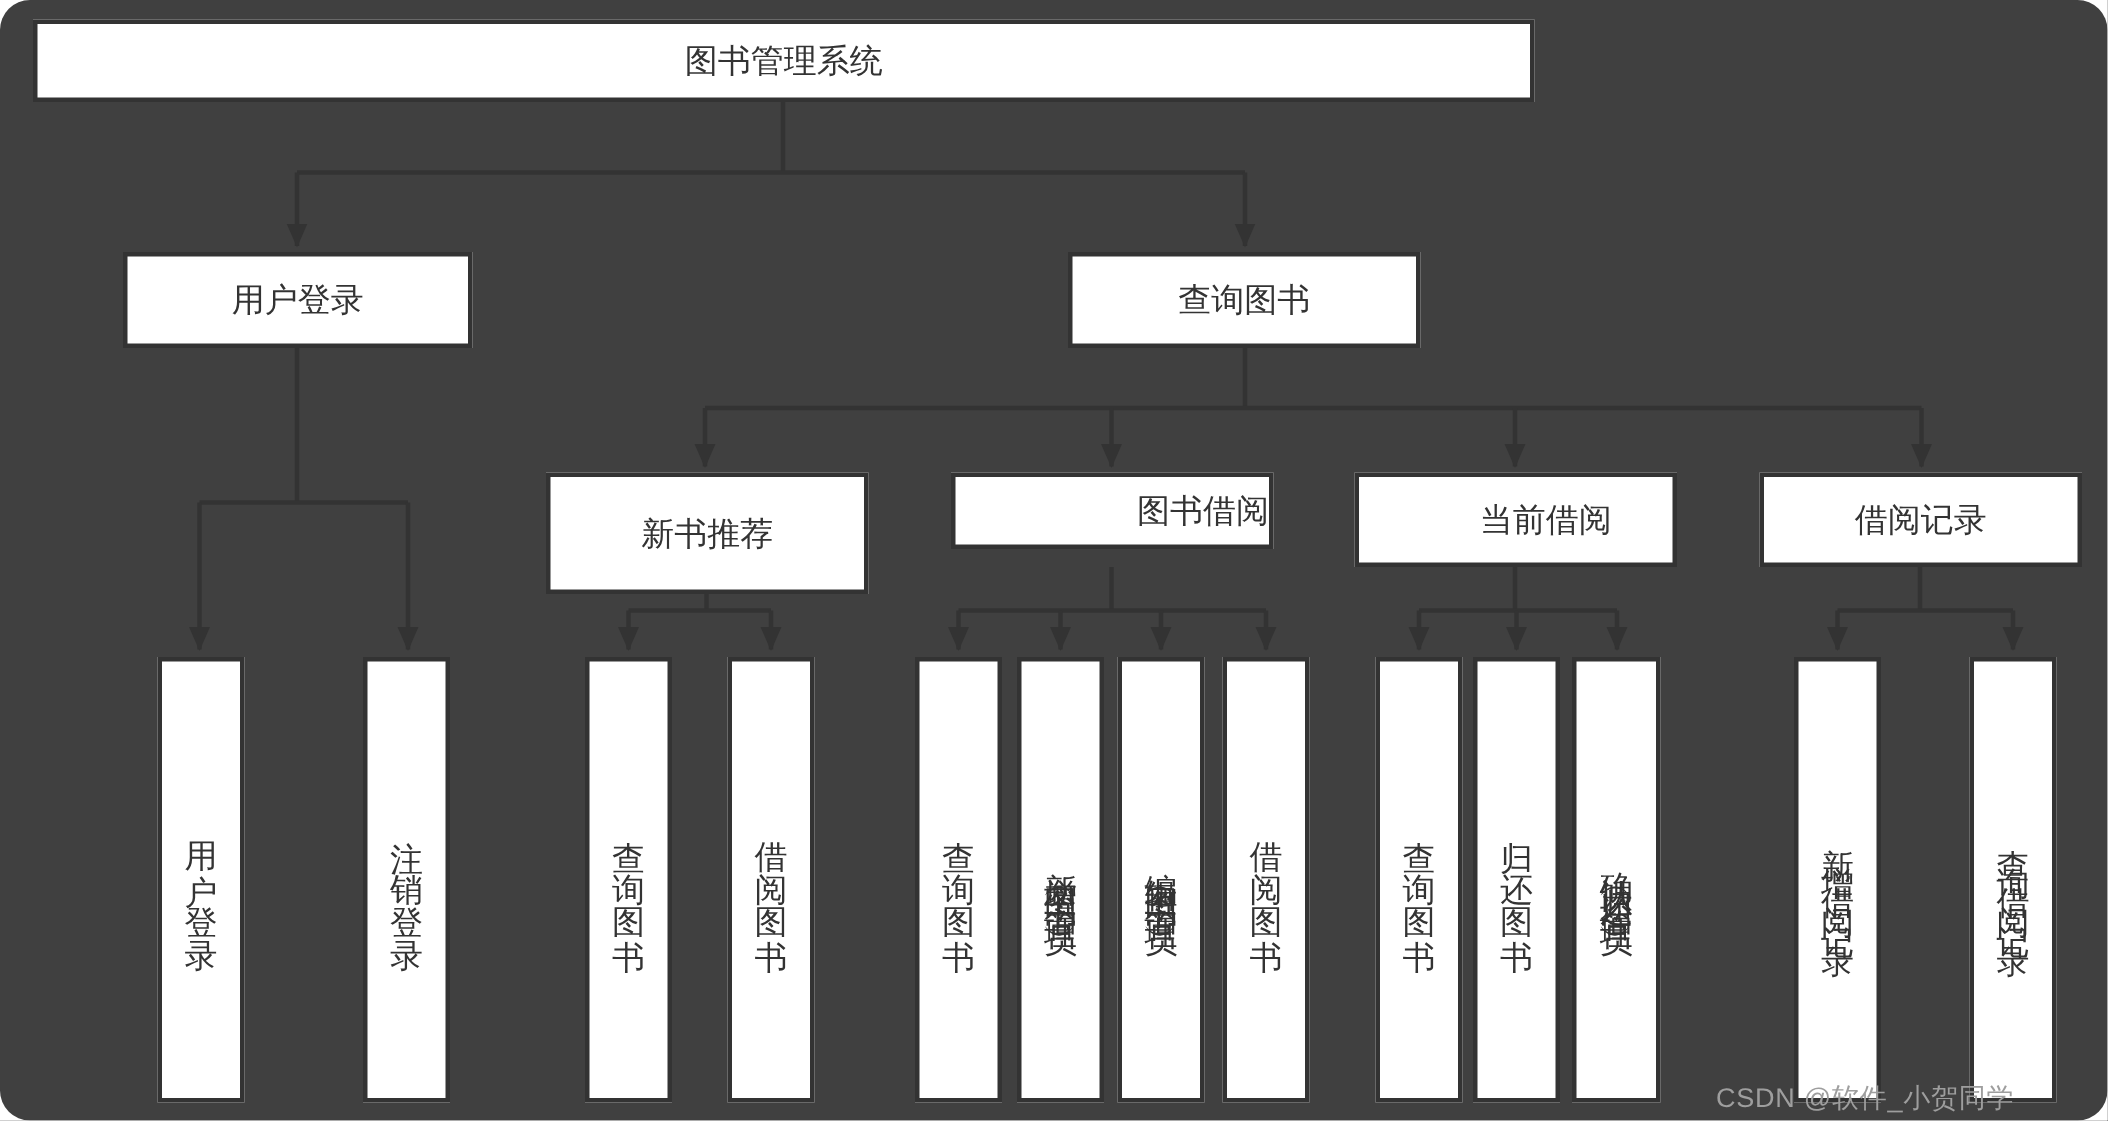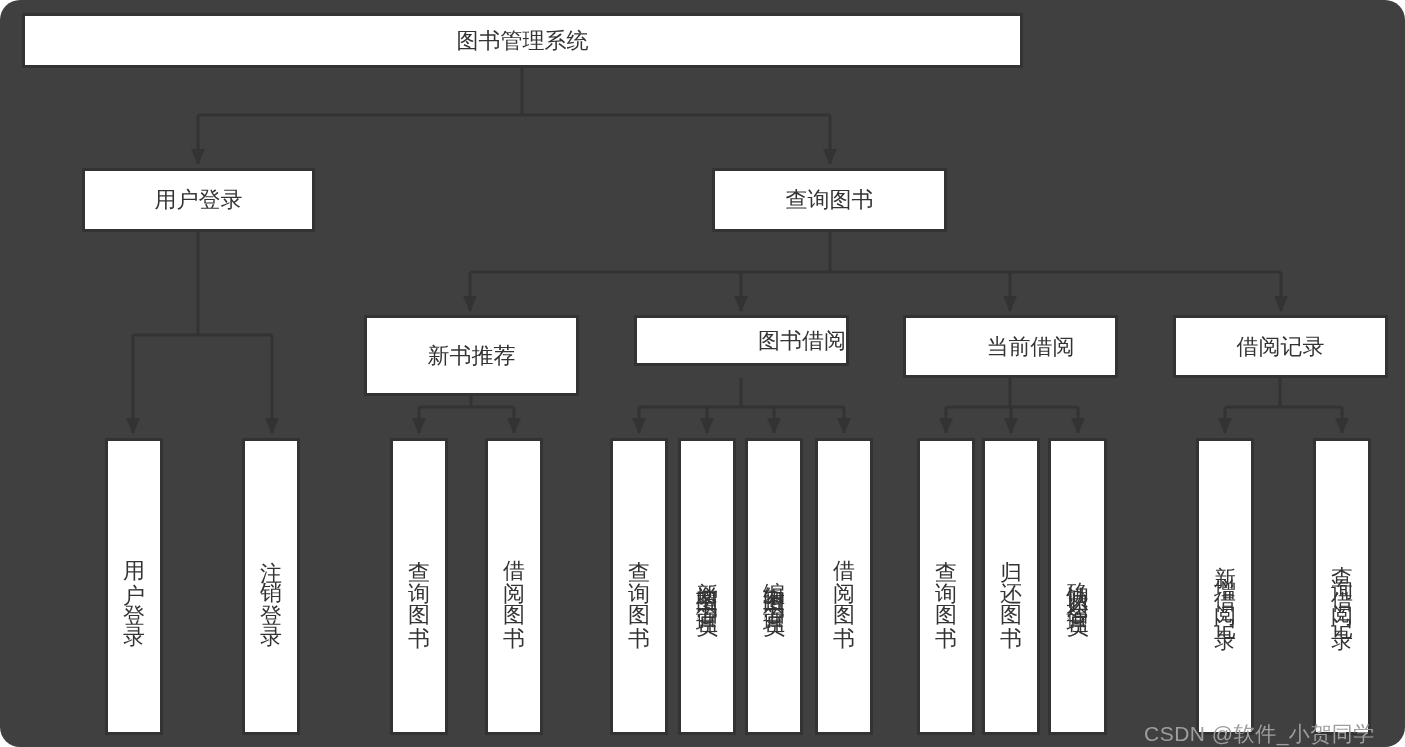--- a/index.html
+++ b/index.html
@@ -33,21 +33,21 @@
     writing-mode: vertical-rl;
     text-orientation: mixed;
   }
   .vt4  { letter-spacing: 22px; }
   .vt6  { letter-spacing: 13px; }
   .vt10 { letter-spacing: 5px;  }
   .watermark {
     position: absolute;
     left: 1144px;
     top: 720px;
-    font-size: 21px;
+    font-size: 18px;
     color: #9e9e9e;
     white-space: nowrap;
     z-index: 5;
     letter-spacing: 0.5px;
   }
 </style>
 </head>
 <body>
 
 <div class="canvas">

